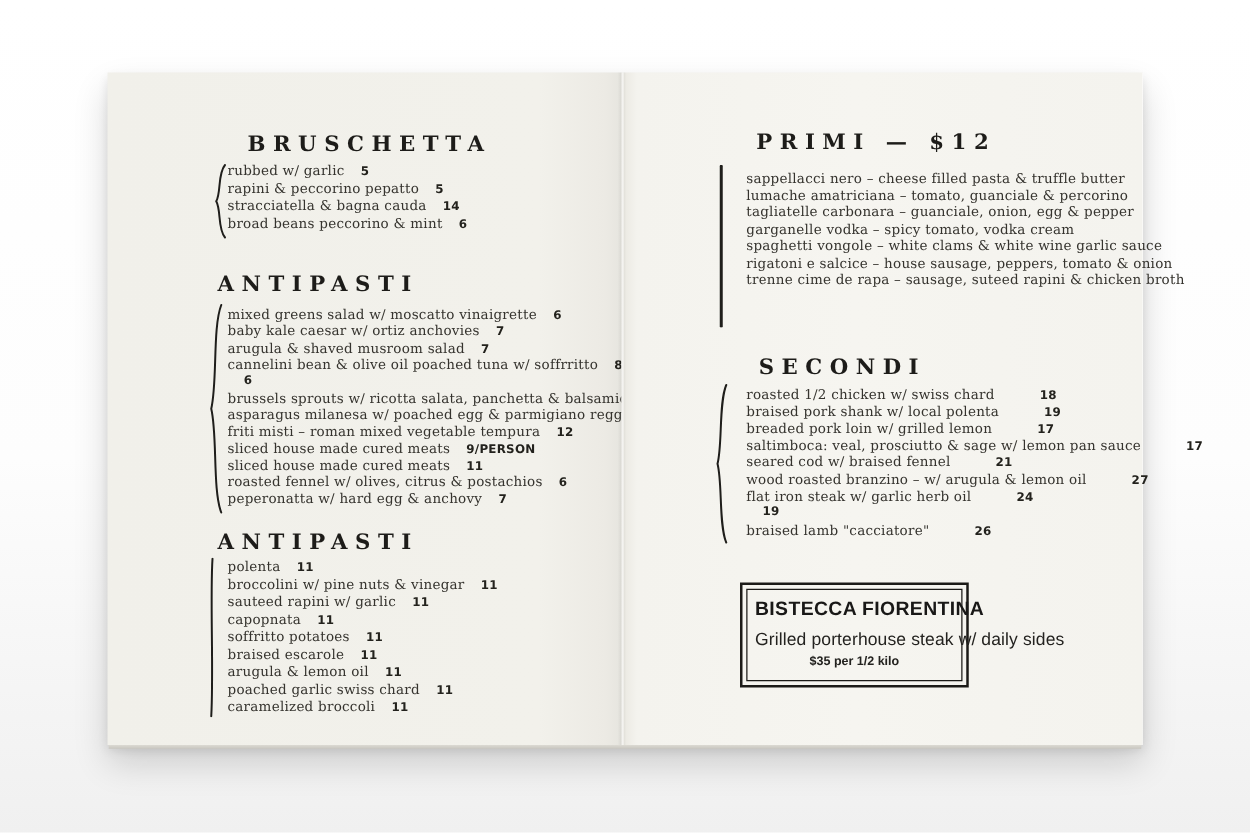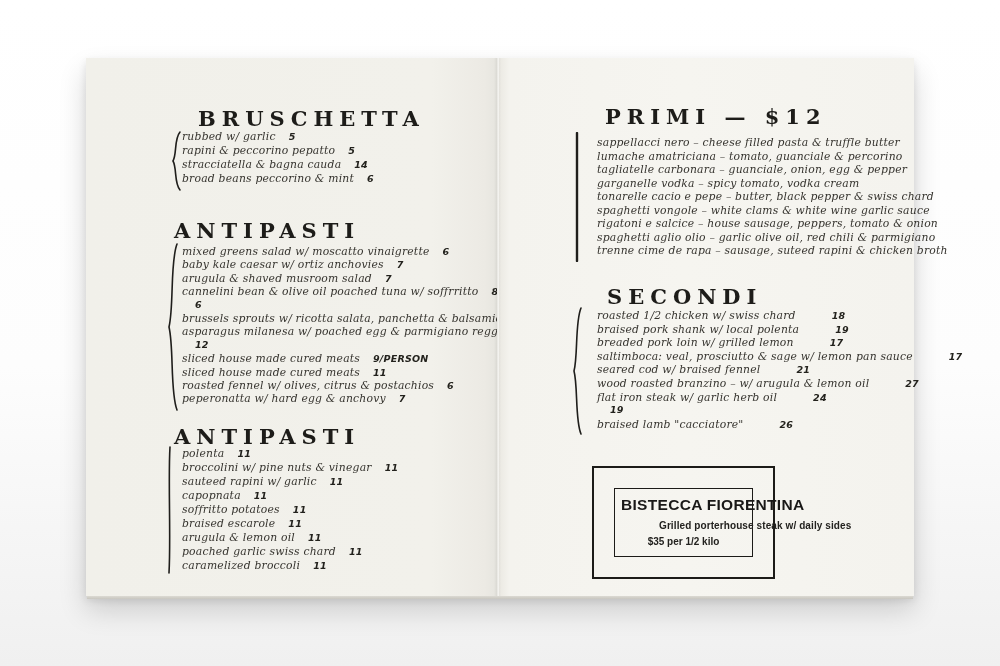--- a/index.html
+++ b/index.html
@@ -25,54 +25,54 @@
   .page-right{
     left:411px;width:417px;
     background:linear-gradient(90deg,#e9e7e0 0%,#f4f3ee 3%,#f6f5f0 45%,#f4f3ee 100%);
   }
   .fold{
     position:absolute;left:408px;top:0;width:7px;height:100%;
     background:linear-gradient(90deg,rgba(0,0,0,0) 0%,rgba(0,0,0,0.05) 40%,rgba(255,255,255,0.65) 60%,rgba(0,0,0,0.03) 80%,rgba(0,0,0,0) 100%);
   }
   .h{
     position:absolute;
-    font-family:"DejaVu Serif",serif;font-weight:700;font-size:21px;
+    font-family:"DejaVu Serif",serif;font-weight:700;font-size:17px;
     letter-spacing:6px;color:#1d1c19;white-space:nowrap;
   }
   .rows{position:absolute;white-space:nowrap;}
-  .row{display:flex;align-items:baseline;font-style:italic;}
+  .row{display:flex;align-items:baseline;}
   .nm{
     font-family:"DejaVu Serif",serif;font-size:10.8px;color:#35332e;
     letter-spacing:0.2px;
   }
   .pr{
     font-family:"DejaVu Sans",sans-serif;font-weight:700;font-size:9.5px;
     color:#23221d;margin-left:13px;letter-spacing:0.2px;
   }
   .r-brus .row{height:14px;}
   .r-anti .row{height:13.4px;}
   .r-cont .row{height:14px;}
   .r-primi .row{height:13.5px;align-items:center;}
   .r-sec .row{height:13.6px;gap:23px;}
   .brace{position:absolute;}
   .brace svg{display:block;}
   .fbox{
     position:absolute;left:95px;top:408px;width:183px;
-    border:2.5px solid #1c1b18;padding:20px;box-sizing:border-box;
+    border:2.5px solid #1c1b18;padding:3px;box-sizing:border-box;
   }
   .fbox-inner{
     border:1.2px solid #1c1b18;padding:7px 6px 9px;text-align:center;
   }
   .fb-title{
     font-family:"Liberation Sans","DejaVu Sans",sans-serif;font-weight:700;
     font-size:15.5px;letter-spacing:0.3px;color:#191817;white-space:nowrap;
   }
   .fb-sub{
-    font-family:"Liberation Sans","DejaVu Sans",sans-serif;font-weight:700;
-    font-size:10px;color:#23221f;margin-top:6px;letter-spacing:0.1px;white-space:nowrap;margin-left:38px;
+    font-family:"Liberation Sans","DejaVu Sans",sans-serif;font-weight:400;
+    font-size:14px;color:#23221f;margin-top:6px;letter-spacing:0.1px;white-space:nowrap;
   }
   .fb-price{
     font-family:"Liberation Sans","DejaVu Sans",sans-serif;font-weight:700;
     font-size:10px;color:#23221f;margin-top:5px;
   }
 </style>
 </head>
 <body>
 
 <div class="scene">
@@ -133,20 +133,21 @@
           </div>
         <div class="row">
             <span class="nm">brussels sprouts w/ ricotta salata, panchetta &amp; balsamic</span>
             <span class="pr">8</span>
           </div>
         <div class="row">
             <span class="nm">asparagus milanesa w/ poached egg &amp; parmigiano reggiano</span>
             <span class="pr">9</span>
           </div>
         <div class="row">
+            <span class="nm">friti misti – roman mixed vegetable tempura</span>
             <span class="pr">12</span>
           </div>
         <div class="row">
             <span class="nm">sliced house made cured meats</span>
             <span class="pr">9/PERSON</span>
           </div>
         <div class="row">
             <span class="nm">sliced house made cured meats</span>
             <span class="pr">11</span>
           </div>
@@ -221,30 +222,24 @@
         <div class="row">
             <span class="nm">lumache amatriciana – tomato, guanciale &amp; percorino</span>
           </div>
         <div class="row">
             <span class="nm">tagliatelle carbonara – guanciale, onion, egg &amp; pepper</span>
           </div>
         <div class="row">
             <span class="nm">garganelle vodka – spicy tomato, vodka cream</span>
           </div>
         <div class="row">
-            <span class="nm">tonarelle cacio e pepe – butter, black pepper &amp; swiss chard</span>
-          </div>
-        <div class="row">
             <span class="nm">spaghetti vongole – white clams &amp; white wine garlic sauce</span>
           </div>
         <div class="row">
             <span class="nm">rigatoni e salcice – house sausage, peppers, tomato &amp; onion</span>
-          </div>
-        <div class="row">
-            <span class="nm">spaghetti aglio olio – garlic olive oil, red chili &amp; parmigiano</span>
           </div>
         <div class="row">
             <span class="nm">trenne cime de rapa – sausage, suteed rapini &amp; chicken broth</span>
           </div>
       </div>
 
       <div class="h" style="left:110px;top:226px;">SECONDI</div>
       <div class="brace" style="left:74px;top:248px;">
         <svg width="13" height="130" viewBox="0 0 13 130">
             <path d="M10,2 C4,16 7,50 3,65 C7,80 4,114 10,128" fill="none" stroke="#1f1e1b" stroke-width="1.6" stroke-linecap="round"></path>

